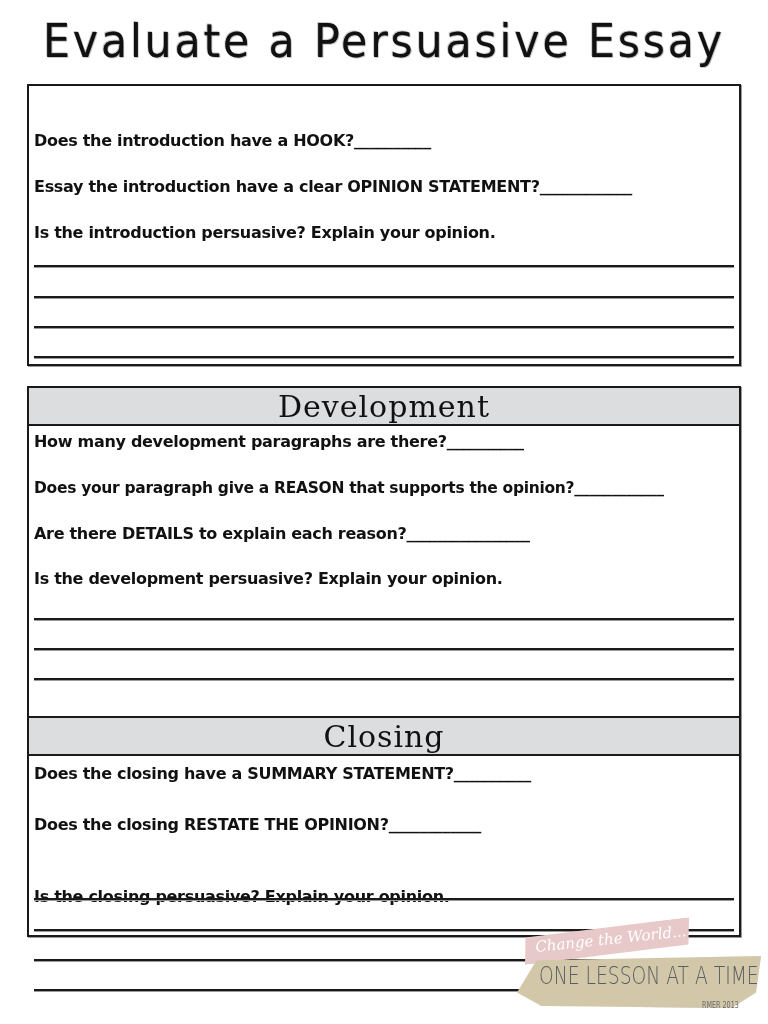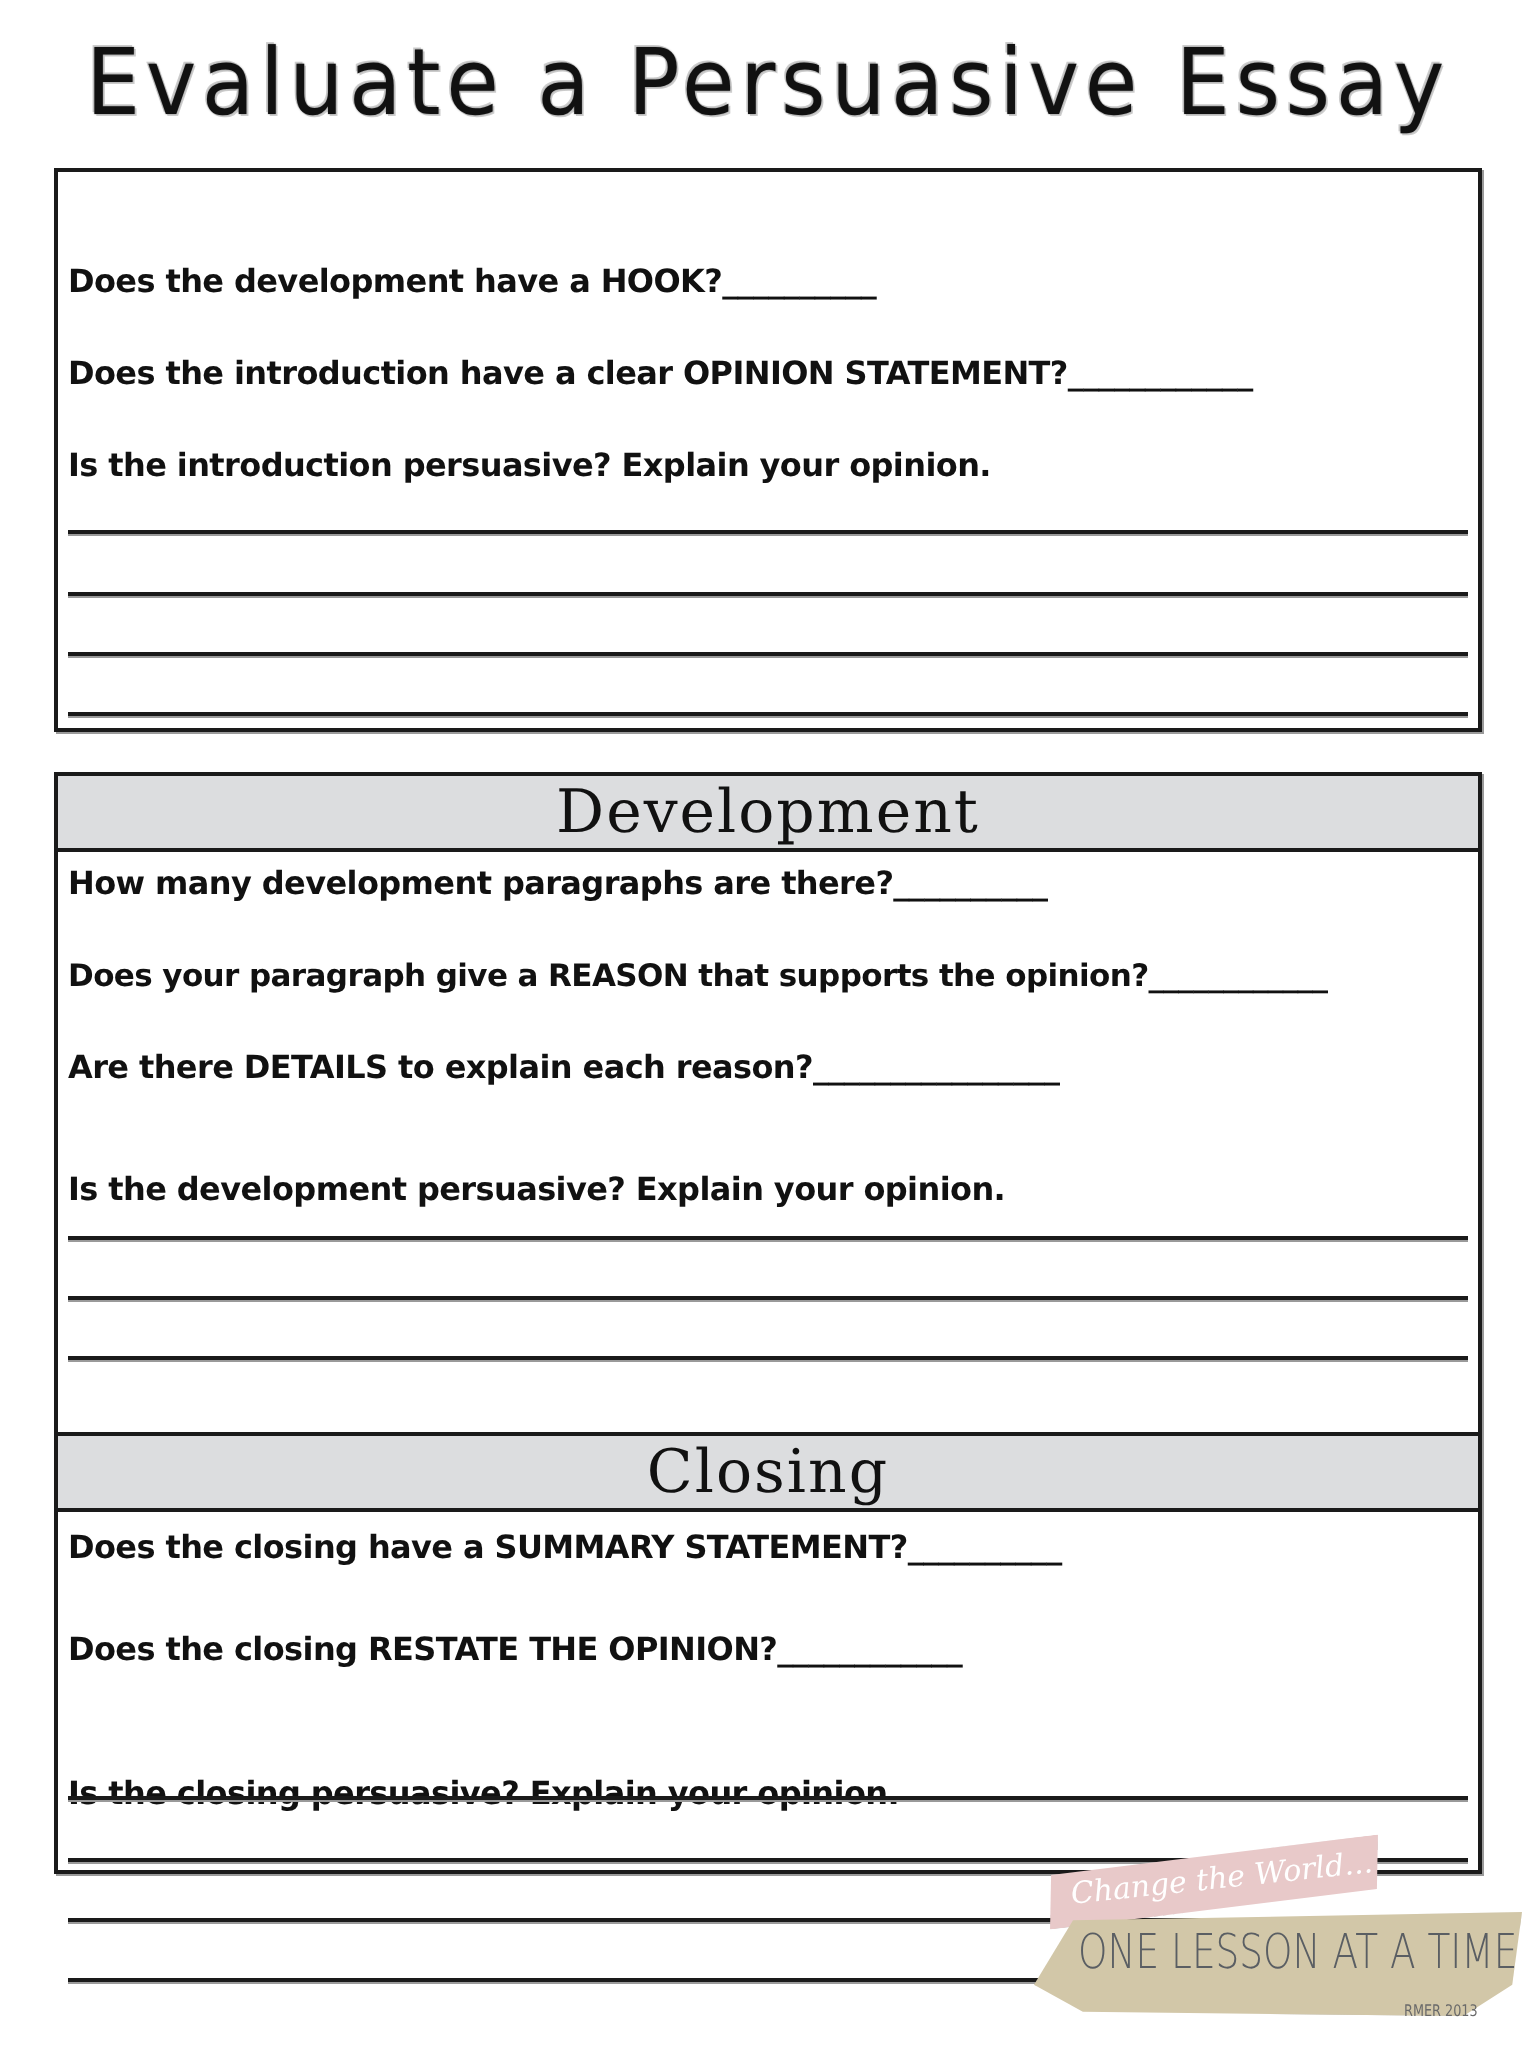--- a/index.html
+++ b/index.html
@@ -134,35 +134,35 @@
     transform-origin: left;
     white-space: nowrap;
   }
 </style>
 </head>
 <body>
 
 <div class="page-title">Evaluate a Persuasive Essay</div>
 
 <div class="section" style="top:84px; height:282px;">
-  <div class="q" style="top:45px;">Does the development have a HOOK?__________</div>
-  <div class="q" style="top:91px;">Does the introduction have a clear OPINION STATEMENT?____________</div>
+  <div class="q" style="top:45px;">Does the introduction have a HOOK?__________</div>
+  <div class="q" style="top:91px;">Essay the introduction have a clear OPINION STATEMENT?____________</div>
   <div class="q" style="top:137px;">Is the introduction persuasive? Explain your opinion.</div>
   <div class="wline" style="top:179px;"></div>
   <div class="wline" style="top:210px;"></div>
   <div class="wline" style="top:240px;"></div>
   <div class="wline" style="top:270px;"></div>
 </div>
 
 <div class="section" style="top:386px; height:388px;">
   <div class="section-header">Development</div>
   <div class="q" style="top:44px;">How many development paragraphs are there?__________</div>
   <div class="q" style="top:91px; font-size:15.5px;">Does your paragraph give a REASON that supports the opinion?____________</div>
   <div class="q" style="top:136px;">Are there DETAILS to explain each reason?________________</div>
-  <div class="q" style="top:197px;">Is the development persuasive? Explain your opinion.</div>
+  <div class="q" style="top:181px;">Is the development persuasive? Explain your opinion.</div>
   <div class="wline" style="top:230px;"></div>
   <div class="wline" style="top:260px;"></div>
   <div class="wline" style="top:290px;"></div>
 </div>
 
 <div class="section" style="top:716px; height:221px;">
   <div class="section-header">Closing</div>
   <div class="q" style="top:46px;">Does the closing have a SUMMARY STATEMENT?__________</div>
   <div class="q" style="top:97px;">Does the closing RESTATE THE OPINION?____________</div>
   <div class="q" style="top:137px;margin-top:32px;">Is the closing persuasive? Explain your opinion.</div>

